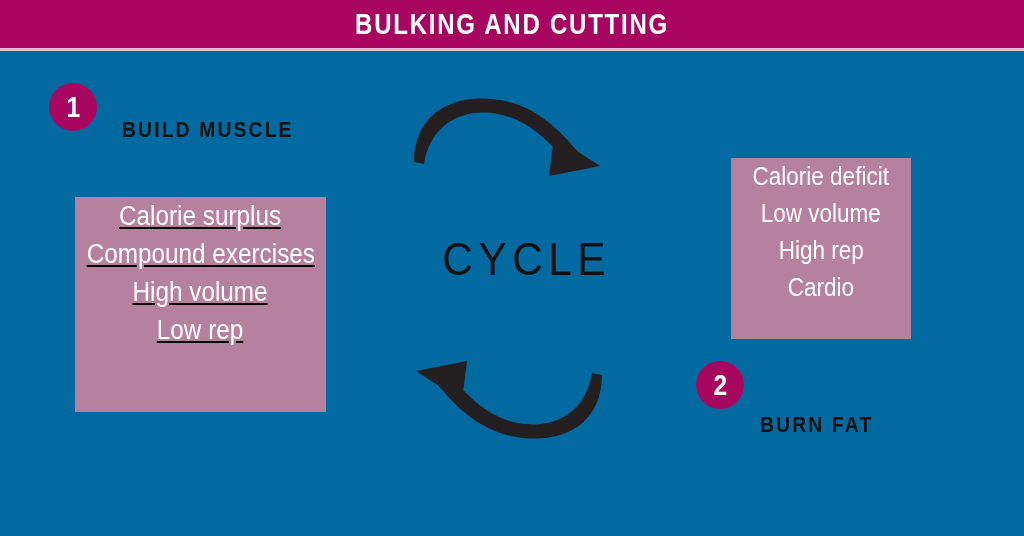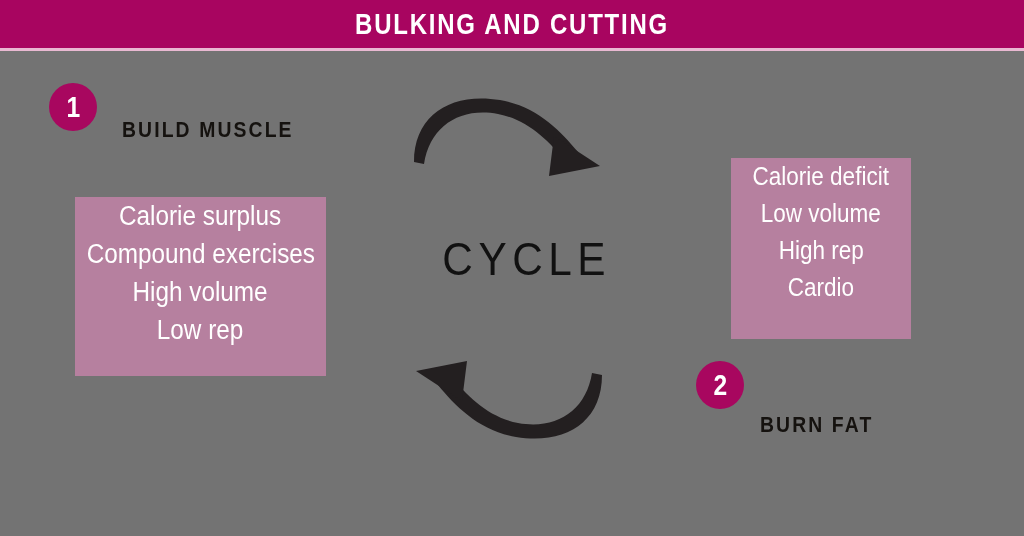--- a/index.html
+++ b/index.html
@@ -12,21 +12,21 @@
     background: #f4f4f4;
     font-family: "Liberation Sans", sans-serif;
     overflow: hidden;
     position: relative;
   }
 
   #infographic {
     position: relative;
     width: 1024px;
     height: 536px;
-    background: #737373;
+    background: #0369a1;
   }
 
   
   .header-bar {
     position: absolute;
     left: 0;
     top: 0;
     width: 1024px;
     height: 48px;
     background: #a80560;
@@ -102,21 +102,22 @@
     display: flex;
     flex-direction: column;
     justify-content: flex-start;
     align-items: center;
     margin-top: 16px;
   }
   #panel-bulking {
     left: 75px;
     top: 181px;
     width: 251px;
-    height: 179px;
+    height: 215px;
+    text-decoration: underline;
   }
   #panel-cutting {
     left: 731px;
     top: 142px;
     width: 180px;
     height: 181px;
   }
   .panel-line {
     color: #ffffff;
     font-family: "Liberation Sans Narrow", "Liberation Sans", sans-serif;

